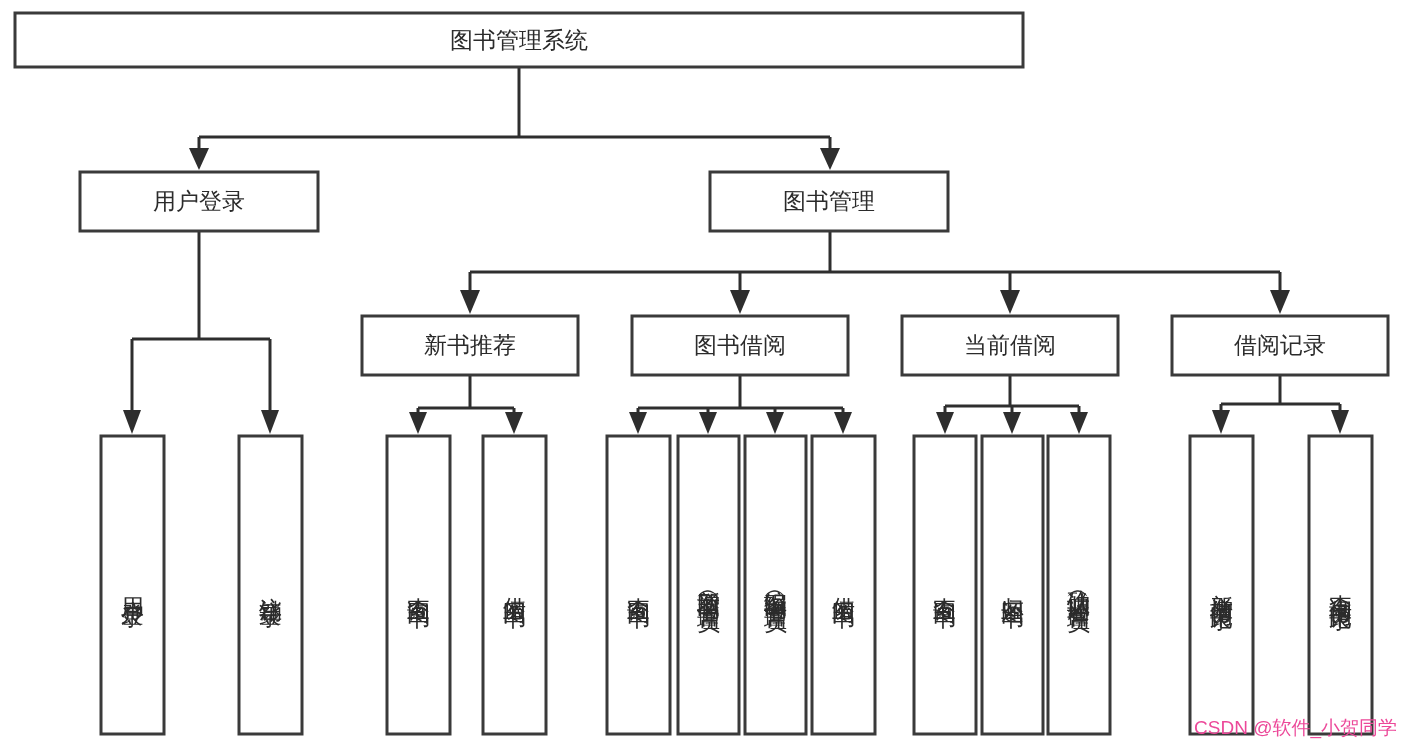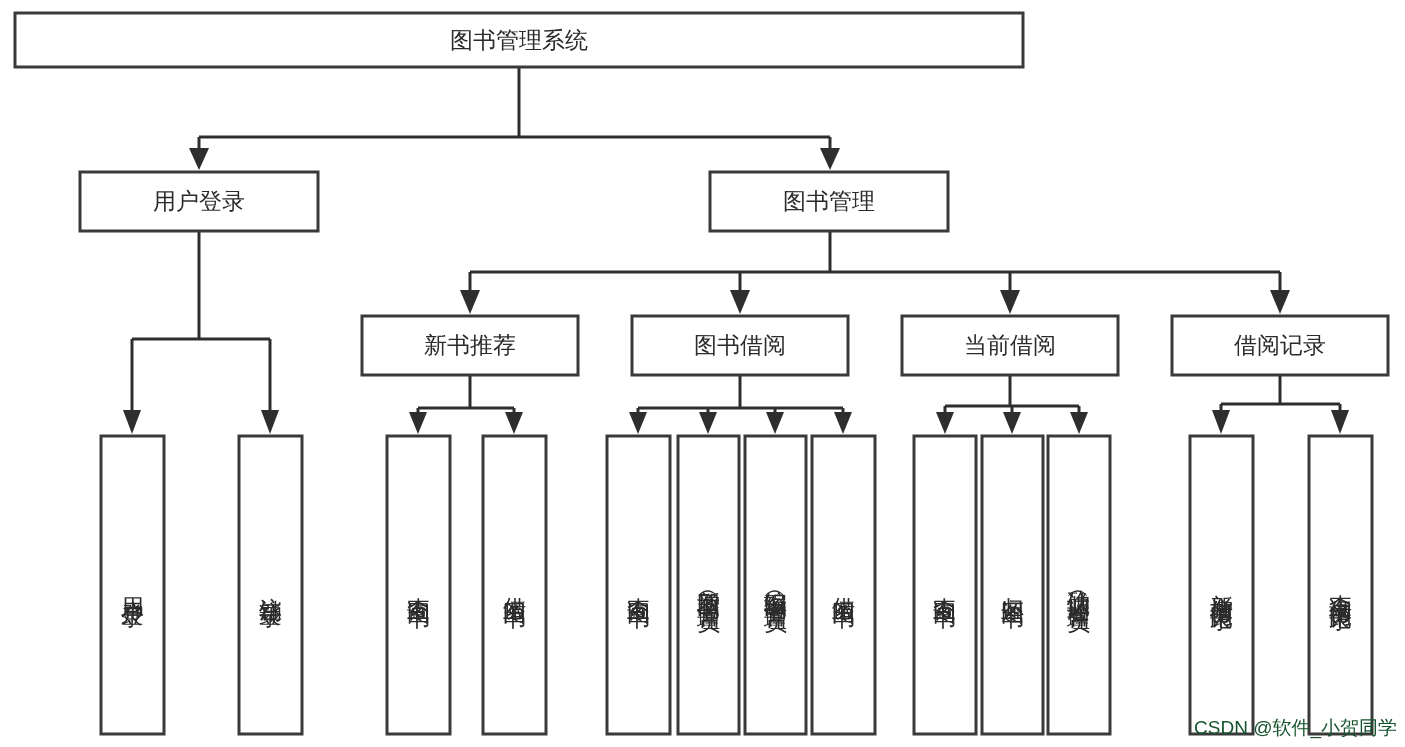--- a/index.html
+++ b/index.html
@@ -50,21 +50,21 @@
   .arrow-head {
     fill: #2e2e2e;
     stroke: none;
   }
   .watermark {
     position: absolute;
     right: 8px;
     bottom: 6px;
     font-family: "Liberation Sans", "DejaVu Sans", sans-serif;
     font-size: 19px;
-    color: #14532d;
+    color: #ec4899;
     white-space: nowrap;
     pointer-events: none;
   }
 </style>
 </head>
 <body>
 
 <svg id="diagram" viewBox="0 0 1405 747">
 
   <g>

